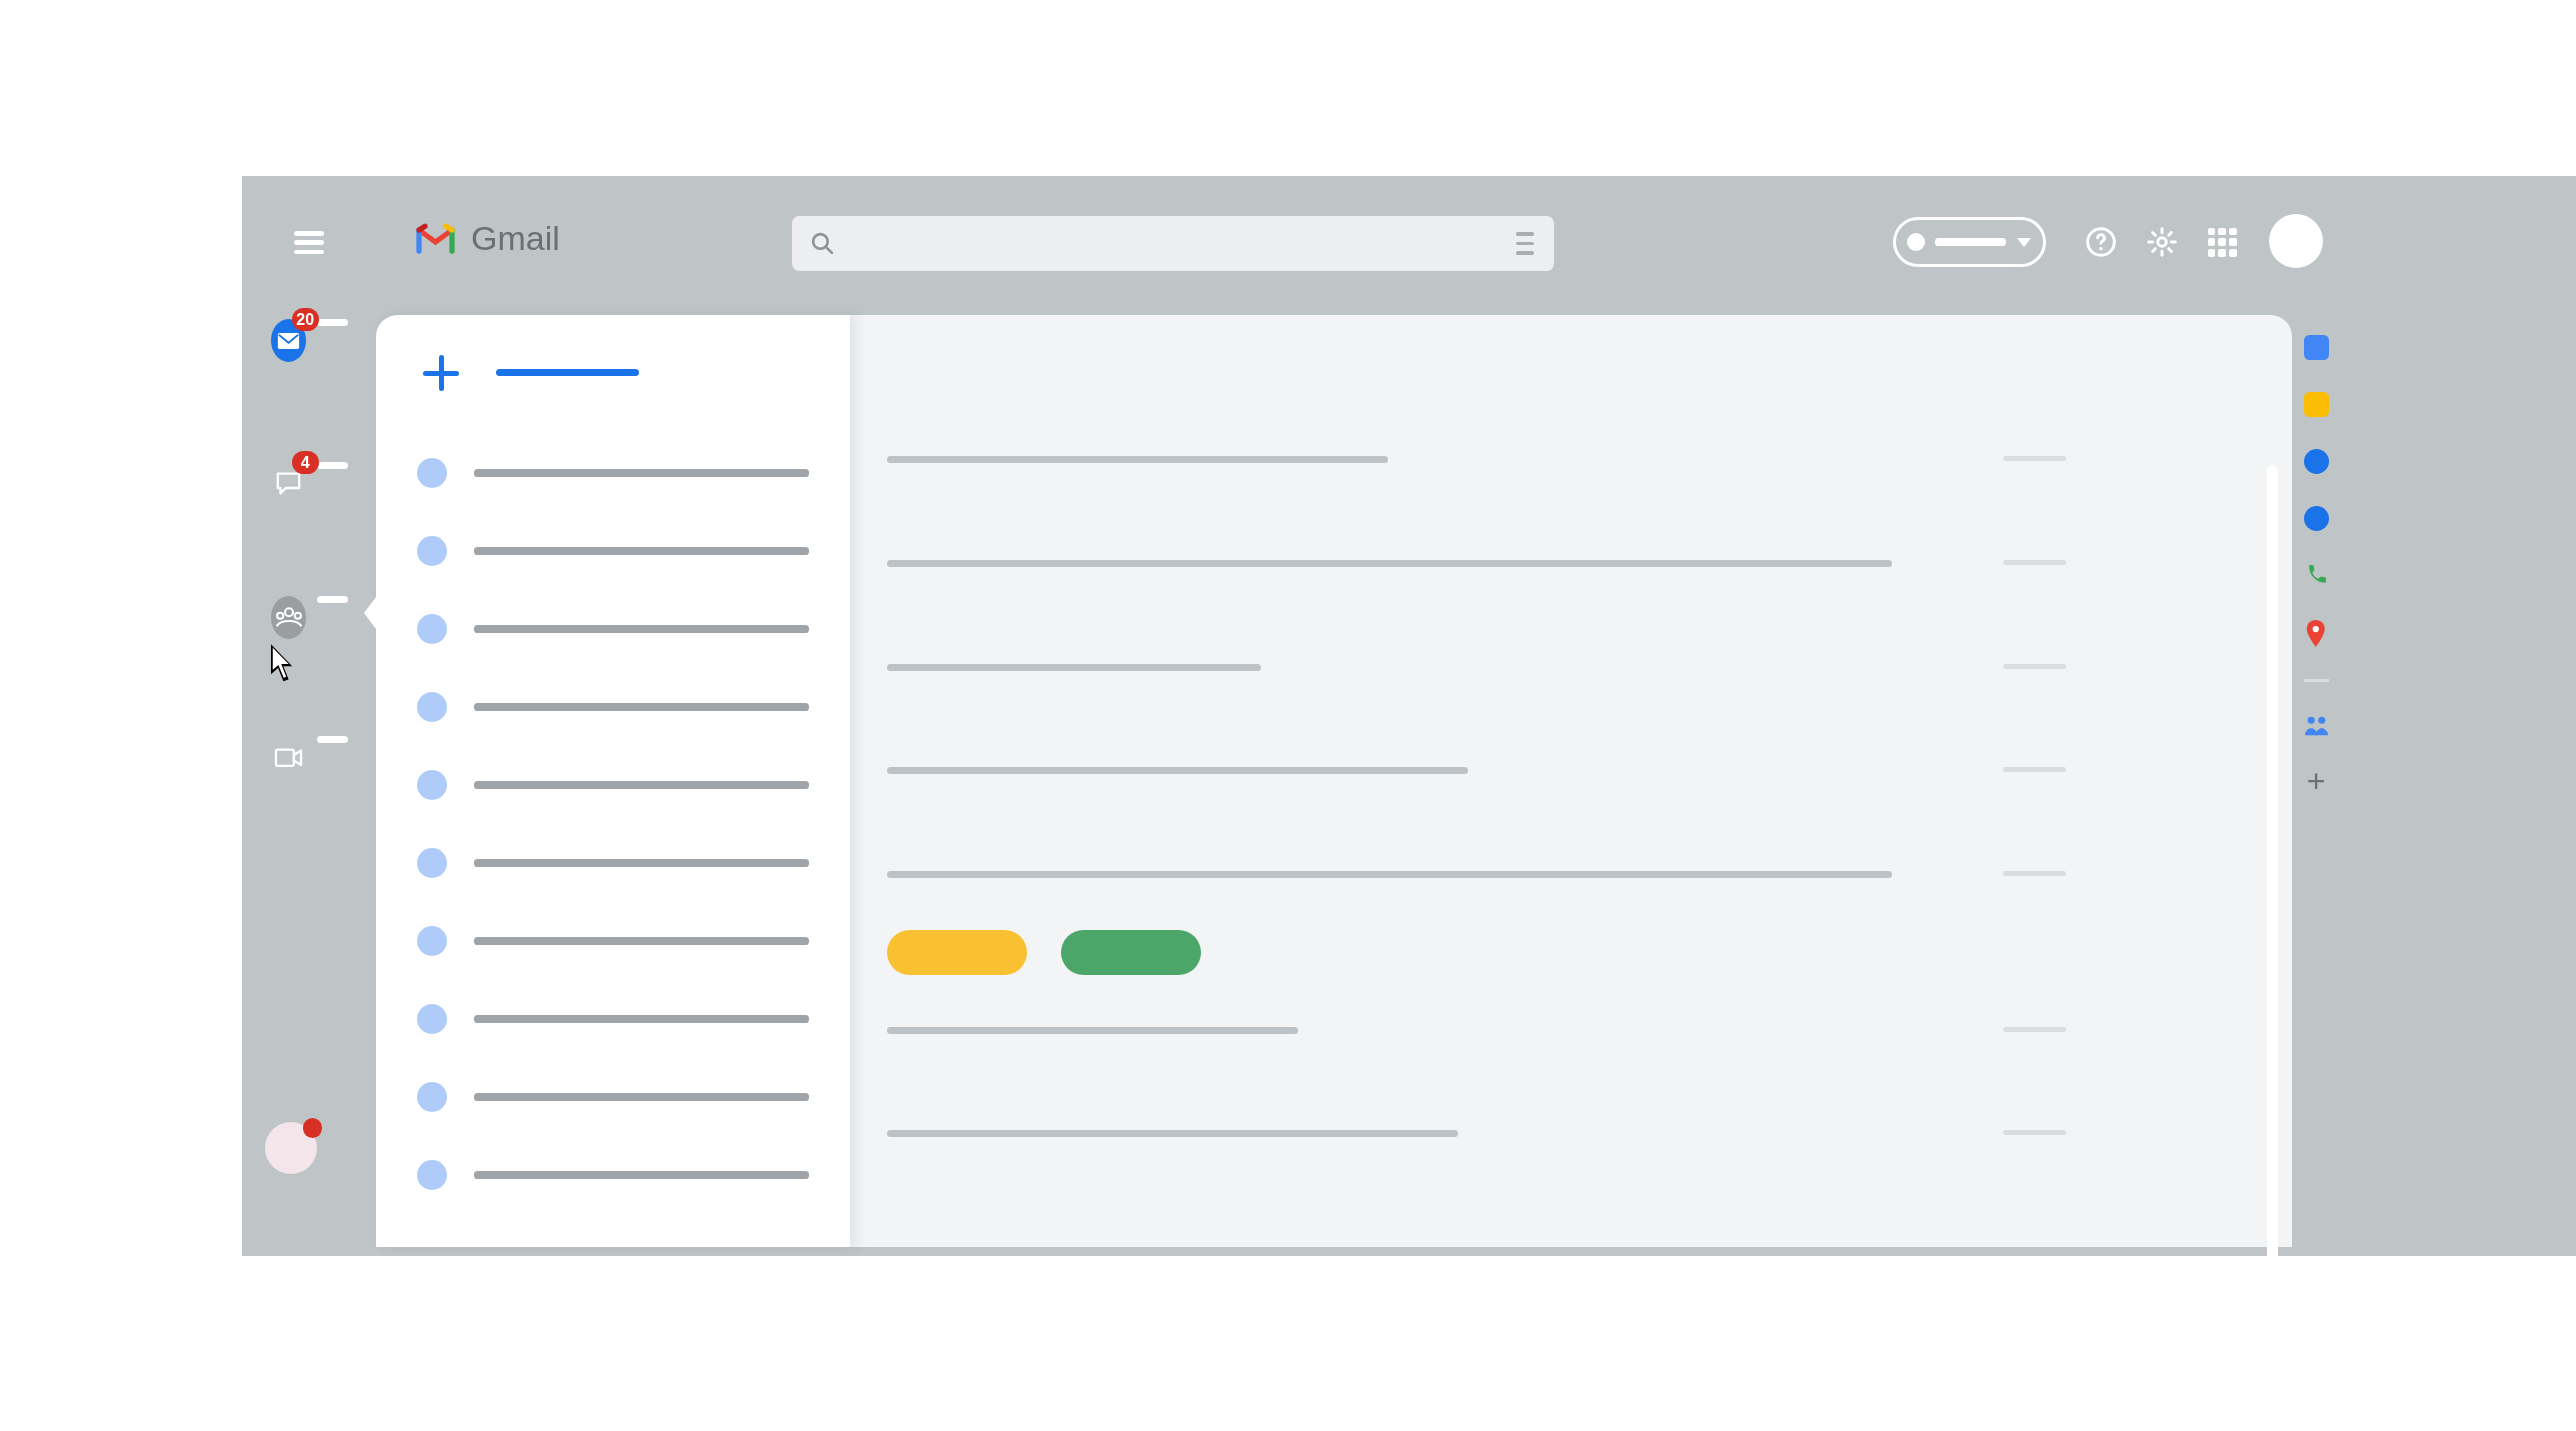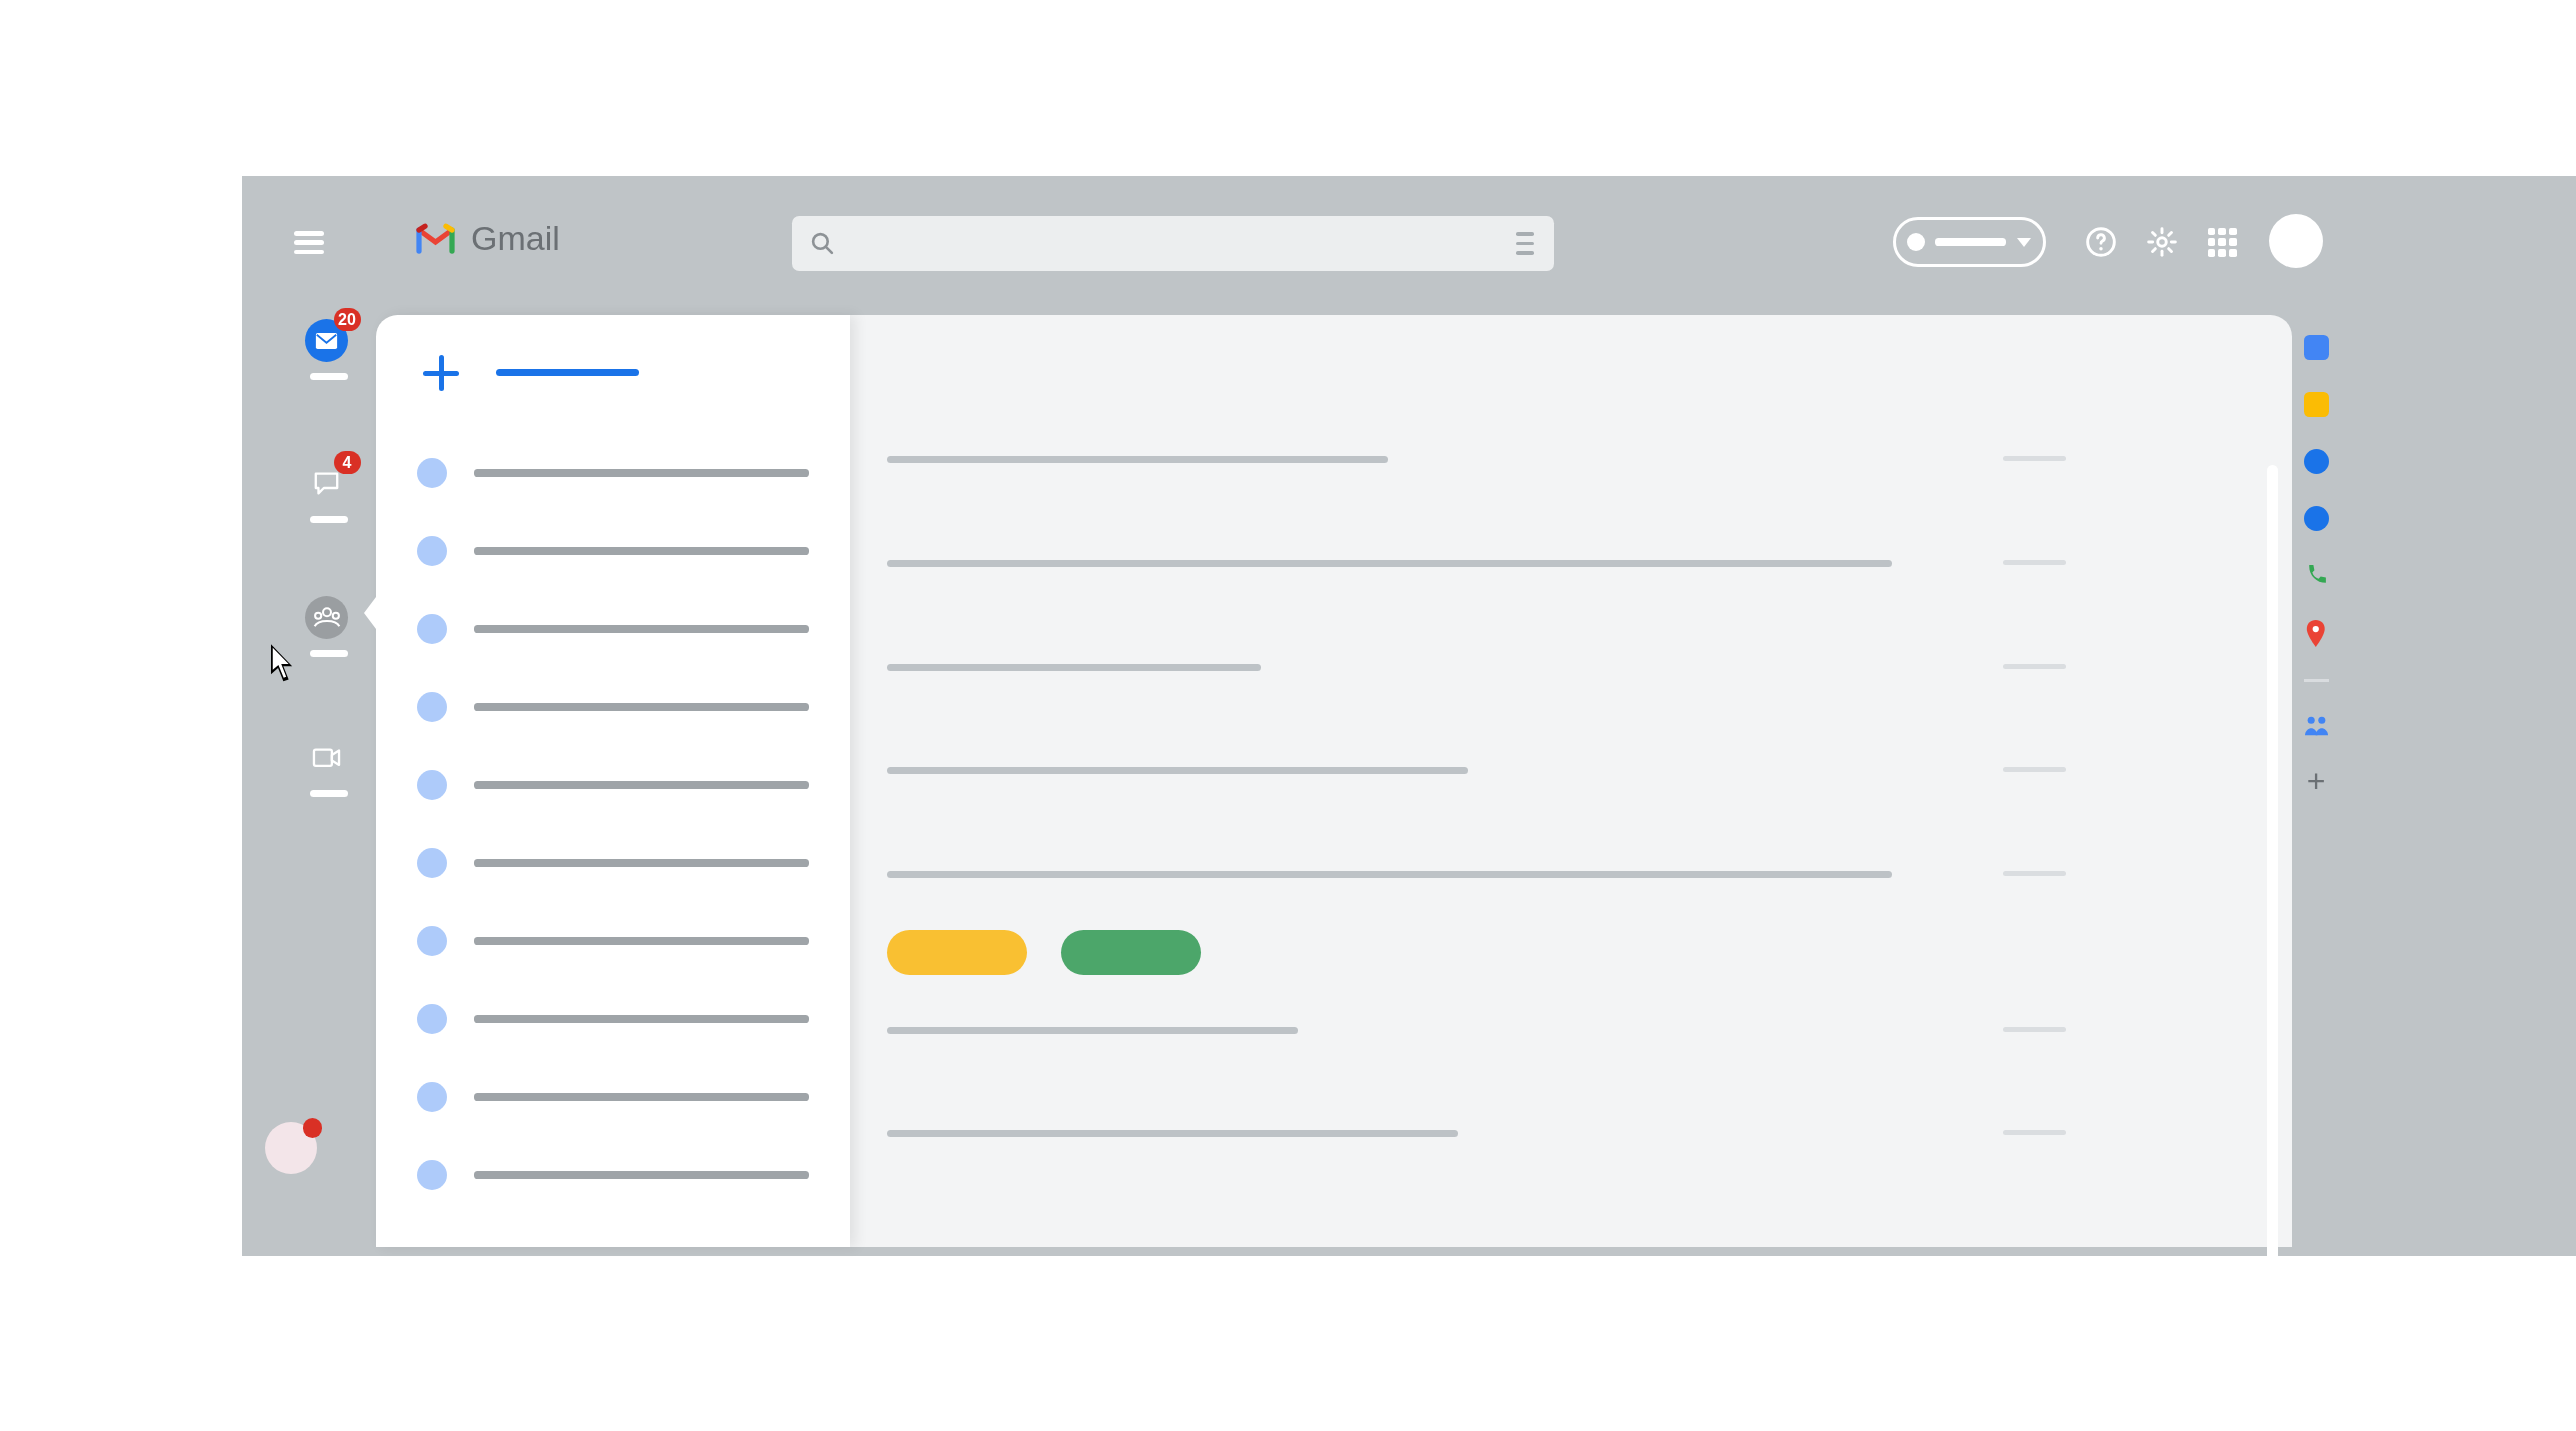--- a/index.html
+++ b/index.html
@@ -76,21 +76,21 @@
   .apps-grid{width:29px;height:29px;display:grid;grid-template-columns:repeat(3,1fr);grid-template-rows:repeat(3,1fr);gap:3.6px;}
   .apps-grid span{background:#ffffff;border-radius:1.8px;width:100%;height:100%;}
   .avatar{position:absolute; left:2027px; top:38px; width:54px;height:54px;border-radius:50%;background:#ffffff;}
 
   
   .rail {
     position:absolute; left:0; top:134px; width:134px; height:946px;
   }
   .rail-item {
     position:absolute; left:29px;
-    width:77px; display:flex; flex-direction:column; align-items:flex-end; gap:10.7px;
+    width:77px; display:flex; flex-direction:row; align-items:flex-start; gap:10.7px;
   }
   .rail-btn { position:relative; width:43px;height:43px;border-radius:50%;display:flex;align-items:center;justify-content:center;}
   .rail-btn.active{ background:#1a73e8; }
   .rail-btn.neutral{ background:transparent; }
   .rail-btn.sel{ background:#9a9ea1; }
   .rail-label{ width:38px; height:7.2px; background:#ffffff; border-radius:3.6px;}
   .badge{
     position:absolute;
     right:-12.5px; top:-10.7px;
     min-width:27px;height:23px;

